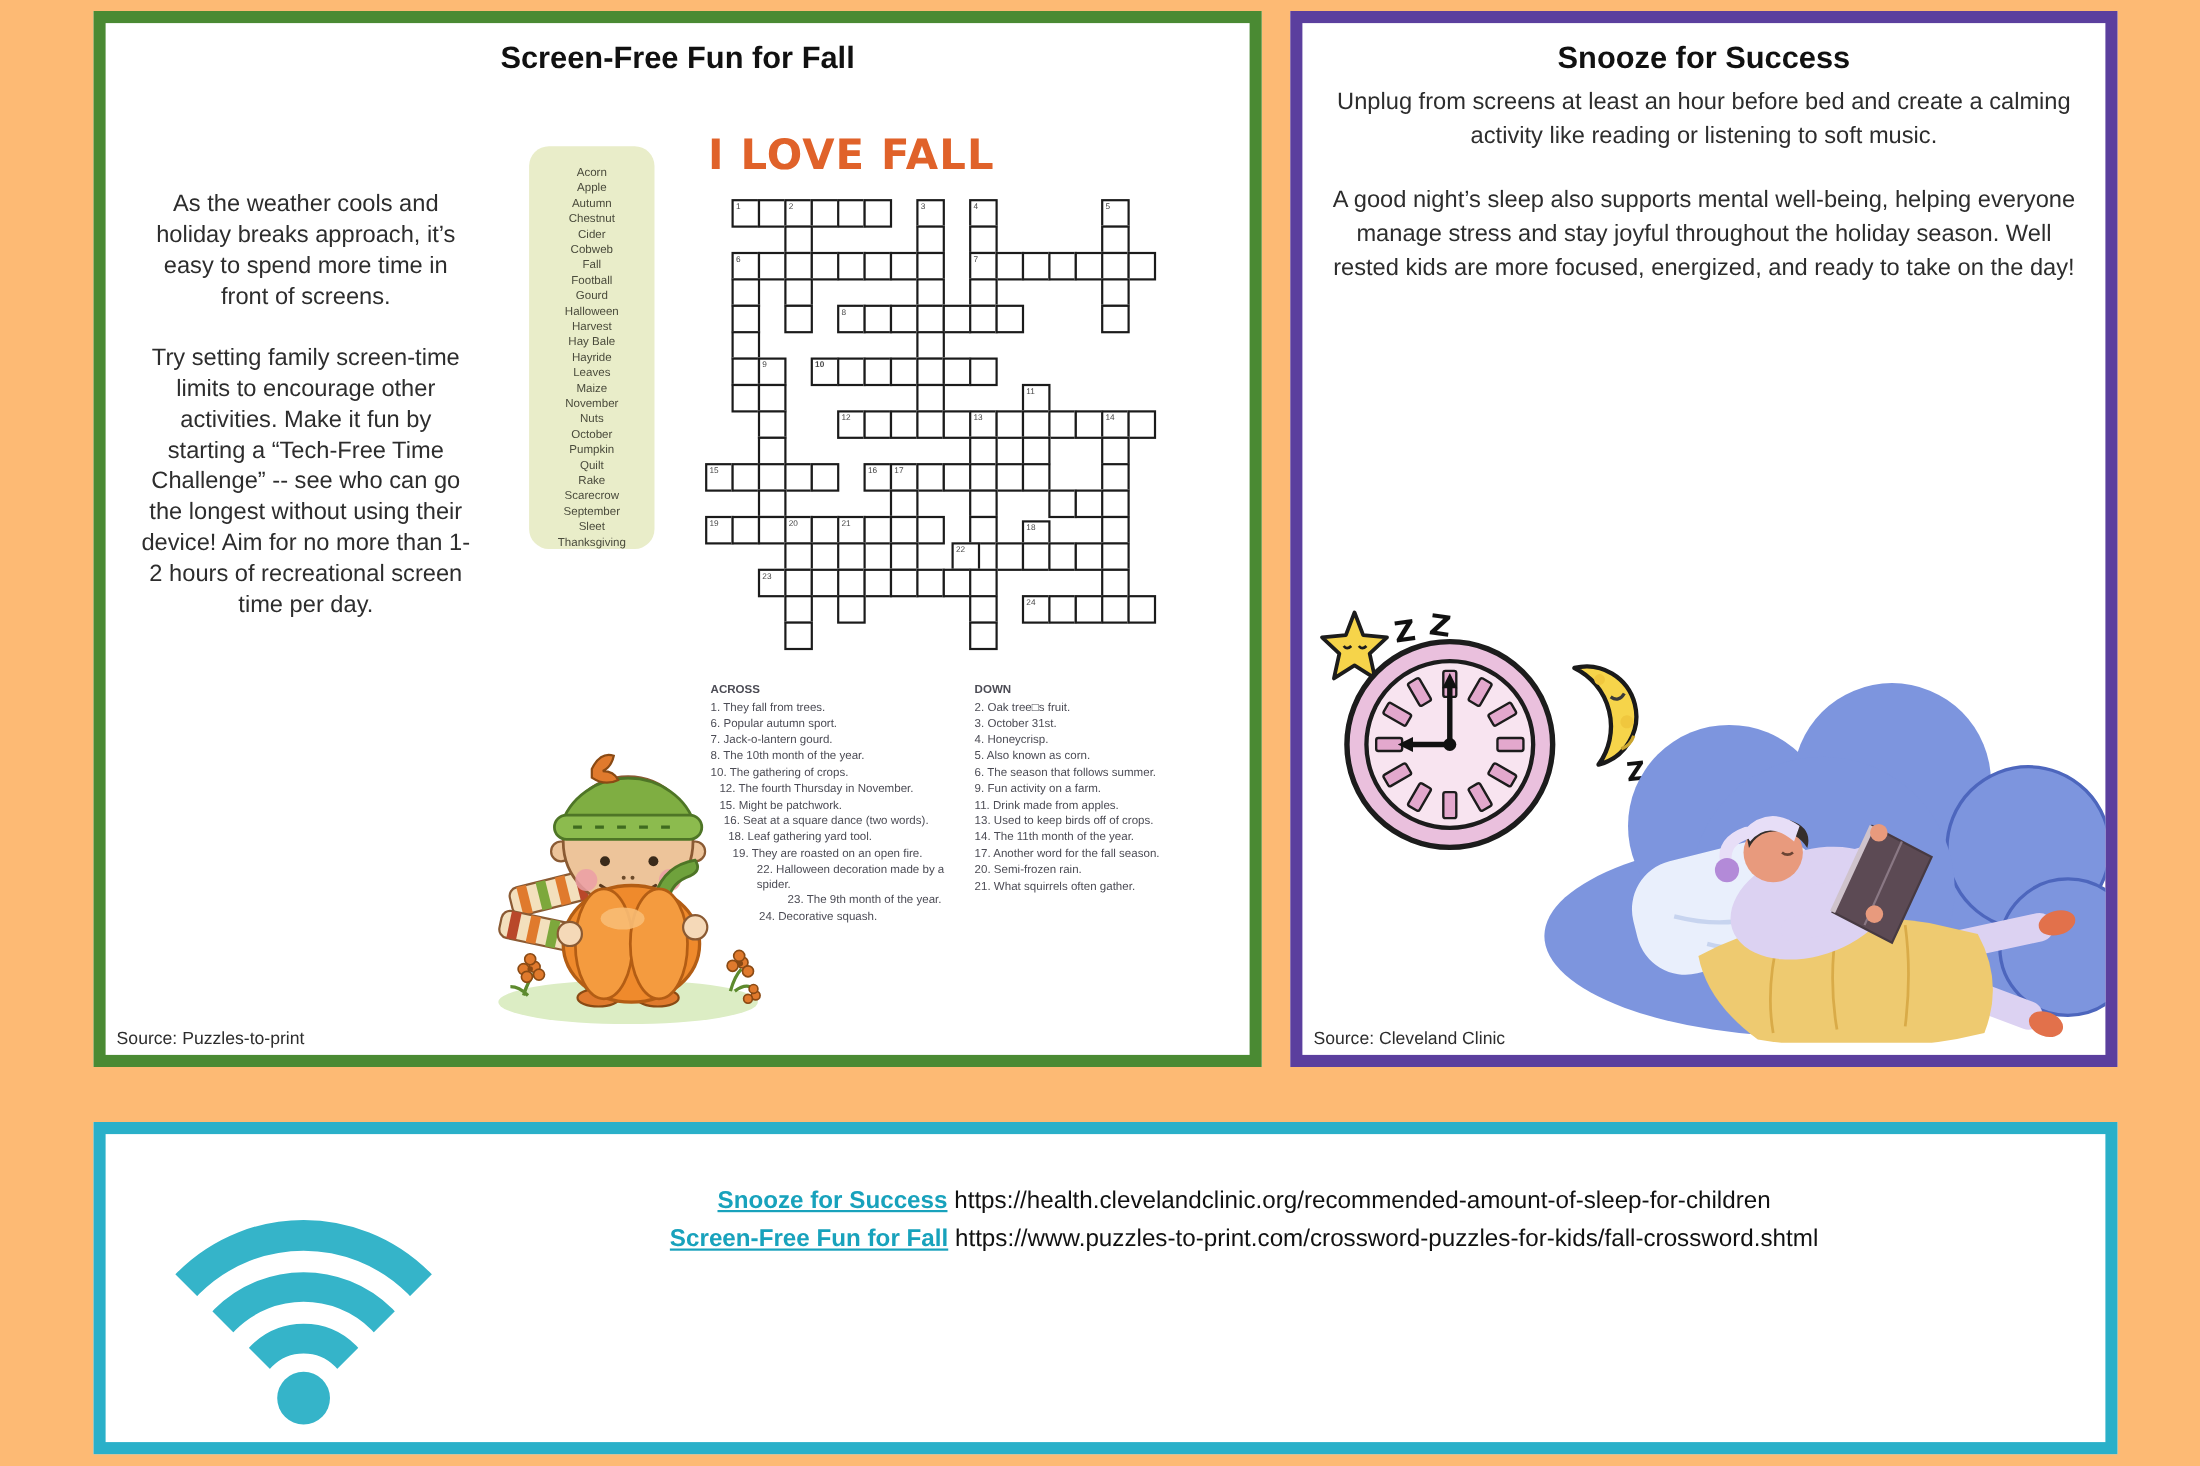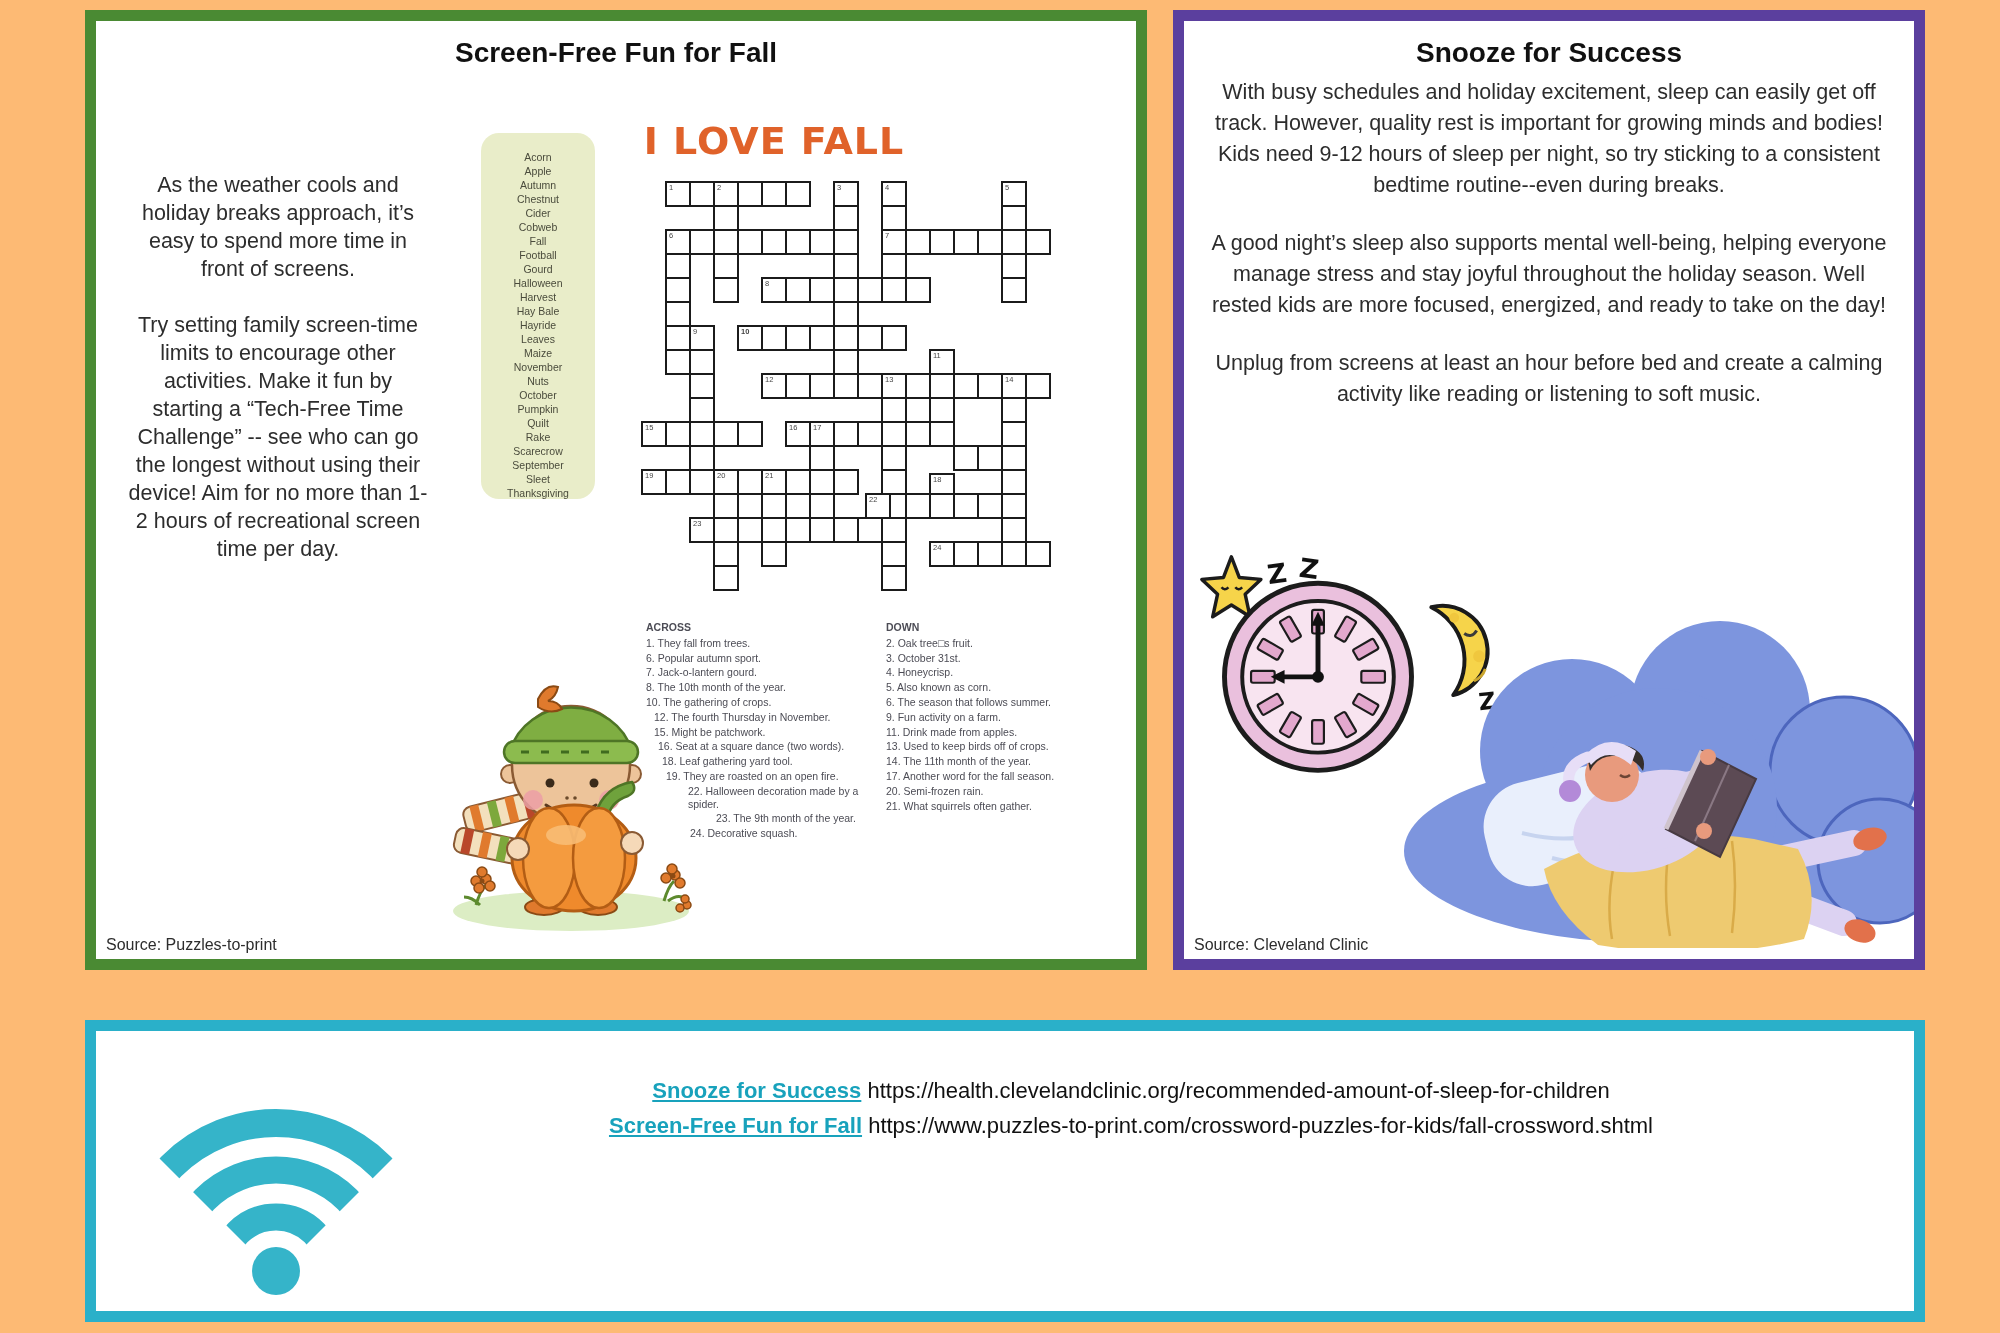--- a/index.html
+++ b/index.html
@@ -387,23 +387,22 @@
         <circle cx="227" cy="233" r="2.5" fill="#8a4a14"></circle>
     </svg>
 
     <div class="source-line">Source: Puzzles-to-print</div>
   </section>
 
   <section class="panel purple">
     <h2 class="panel-title">Snooze for Success</h2>
 
     <div class="snooze-body">
-      <p>With busy schedules and holiday excitement, sleep can easily get off track. However, quality rest is important for growing minds and bodies! Kids need 9-12 hours of sleep per night, so try sticking to a consistent bedtime routine--even during breaks.</p>
+      <p>Unplug from screens at least an hour before bed and create a calming activity like reading or listening to soft music.</p>
       <p>A good night’s sleep also supports mental well-being, helping everyone manage stress and stay joyful throughout the holiday season. Well rested kids are more focused, energized, and ready to take on the day!</p>
-      <p>Unplug from screens at least an hour before bed and create a calming activity like reading or listening to soft music.</p>
     </div>
 
     <svg class="clock-illustration" width="315" height="235" viewBox="0 0 320 235">
       <path d="M40,6 L48,27 L70,29 L54,44 L59,67 L40,55 L21,67 L26,44 L10,29 L32,27 Z" fill="#f6d44a" stroke="#1c1c1c" stroke-width="3.5" stroke-linejoin="round"></path>
       <path d="M30,37 q3,4 7,0 M44,37 q3,4 7,0" stroke="#1c1c1c" stroke-width="2.5" fill="none"></path>
       <text x="78" y="34" font-family="DejaVu Sans, sans-serif" font-weight="bold" font-size="27" fill="#111" transform="rotate(-8 78 34)">Z</text>
       <text x="108" y="26" font-family="DejaVu Sans, sans-serif" font-weight="bold" font-size="27" fill="#111" transform="rotate(8 108 26)">Z</text>
       <circle cx="128" cy="128" r="95" fill="#eac0dd" stroke="#1c1c1c" stroke-width="5"></circle>
       <circle cx="128" cy="128" r="77" fill="#f8e4f0" stroke="#1c1c1c" stroke-width="4"></circle>
       <g fill="#e3a8cd" stroke="#1c1c1c" stroke-width="2.2">

